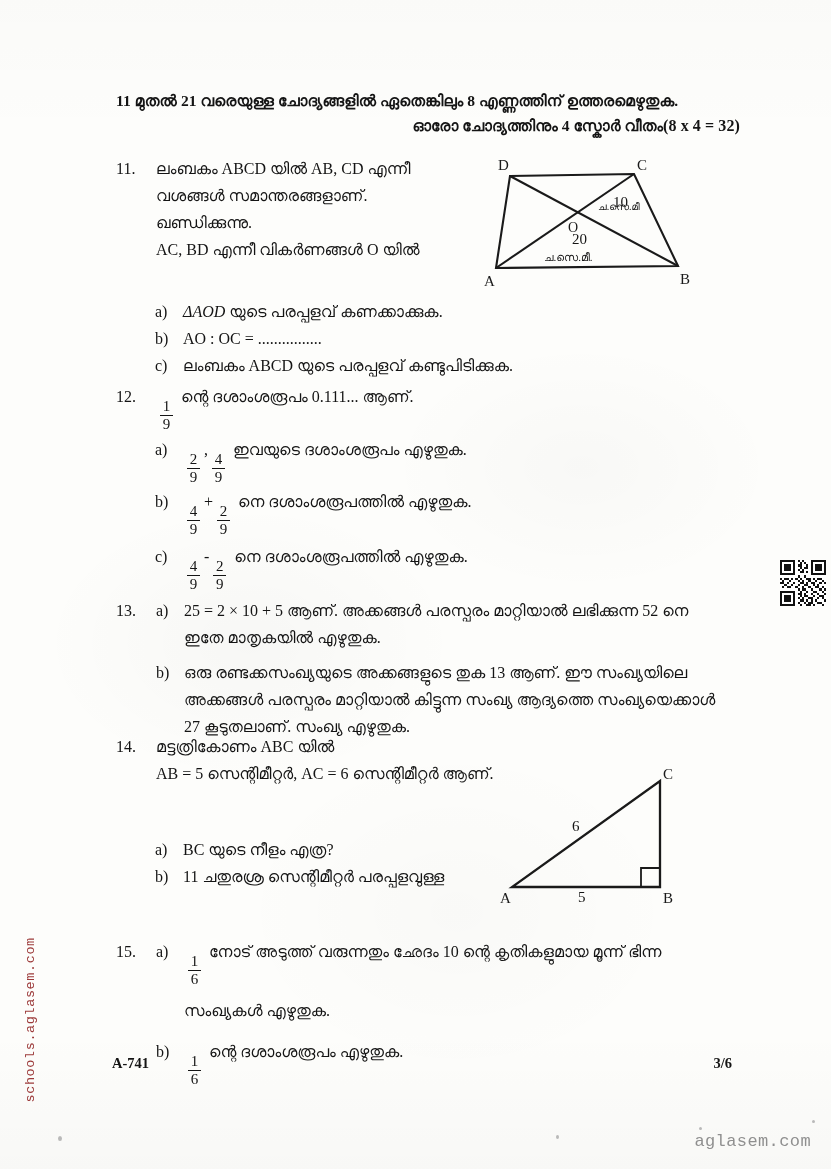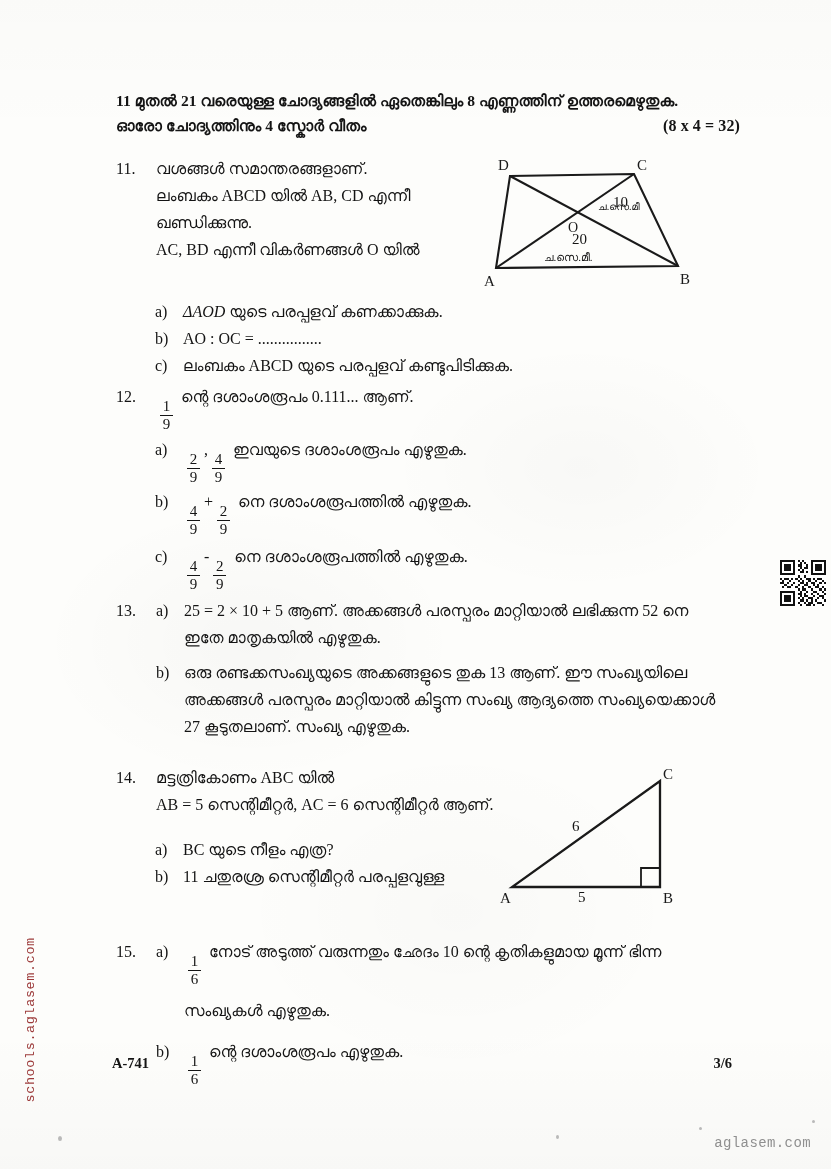--- a/index.html
+++ b/index.html
@@ -42,21 +42,21 @@
     width: 624px;
   }
   .header .ln {
     font-weight: bold;
     font-size: 15.5px;
     line-height: 25px;
     letter-spacing: 0.1px;
   }
   .header .ln2 {
     display: flex;
-    justify-content: space-between;
+    justify-content: flex-end;
     align-items: baseline;
   }
   .marks {
     font-weight: bold;
     font-size: 16px;
     white-space: nowrap;
   }
 
   
   .q {
@@ -141,21 +141,21 @@
     font-size: 13.5px;
     color: #9c3a3a;
     letter-spacing: 0.6px;
     white-space: nowrap;
   }
   .wm-corner {
     position: absolute;
     right: 16px;
     bottom: 18px;
     font-family: "Liberation Mono", monospace;
-    font-size: 14px;
+    font-size: 17px;
     color: #8f8f8f;
     letter-spacing: 0.4px;
   }
   .qr {
     position: absolute;
     left: 780px;
     top: 560px;
     width: 46px;
     height: 46px;
   }
@@ -177,22 +177,22 @@
       <div class="ln">11 മുതൽ 21 വരെയുള്ള ചോദ്യങ്ങളിൽ ഏതെങ്കിലും 8 എണ്ണത്തിന് ഉത്തരമെഴുതുക.</div>
       <div class="ln ln2">
         <span>ഓരോ ചോദ്യത്തിനും 4 സ്കോർ വീതം</span>
         <span class="marks">(8 x 4 = 32)</span>
       </div>
     </div>
 
     <div class="q" style="left:116px; top:155px; width:400px;">
       <div class="qnum">11.</div>
       <div class="qbody">
+        <div>ലംബകം ABCD യിൽ AB, CD എന്നീ</div>
         <div>വശങ്ങൾ സമാന്തരങ്ങളാണ്.</div>
-        <div>ലംബകം ABCD യിൽ AB, CD എന്നീ</div>
         <div>ഖണ്ഡിക്കുന്നു.</div>
         <div>AC, BD എന്നീ വികർണങ്ങൾ O യിൽ</div>
       </div>
     </div>
 
     <div class="figure" style="left:482px; top:158px; width:240px; height:135px;">
       <svg width="240" height="135" viewBox="0 0 240 135">
 
         <polygon points="28,18 152,16 196,108 14,110" fill="none" stroke="#1a1a1a" stroke-width="2.1"></polygon>
         <line x1="28" y1="18" x2="196" y2="108" stroke="#1a1a1a" stroke-width="2.1"></line>
@@ -294,21 +294,21 @@
           <span class="sublabel">b)</span>
           <span class="subtext">
             <span style="display:block;">ഒരു രണ്ടക്കസംഖ്യയുടെ അക്കങ്ങളുടെ തുക 13 ആണ്. ഈ സംഖ്യയിലെ</span>
             <span style="display:block;">അക്കങ്ങൾ പരസ്പരം മാറ്റിയാൽ കിട്ടുന്ന സംഖ്യ ആദ്യത്തെ സംഖ്യയെക്കാൾ</span>
             <span style="display:block;">27 കൂടുതലാണ്. സംഖ്യ എഴുതുക.</span>
           </span>
         </div>
       </div>
     </div>
 
-    <div class="q" style="left:116px; top:733px; width:500px;margin-top:31px;">
+    <div class="q" style="left:116px; top:733px; width:500px;">
       <div class="qnum">14.</div>
       <div class="qbody">
         <div>മട്ടത്രികോണം ABC യിൽ</div>
         <div>AB = 5 സെന്റിമീറ്റർ, AC = 6 സെന്റിമീറ്റർ ആണ്.</div>
       </div>
     </div>
 
     <div class="figure" style="left:500px; top:765px; width:190px; height:145px;">
       <svg width="190" height="145" viewBox="0 0 190 145">
 

